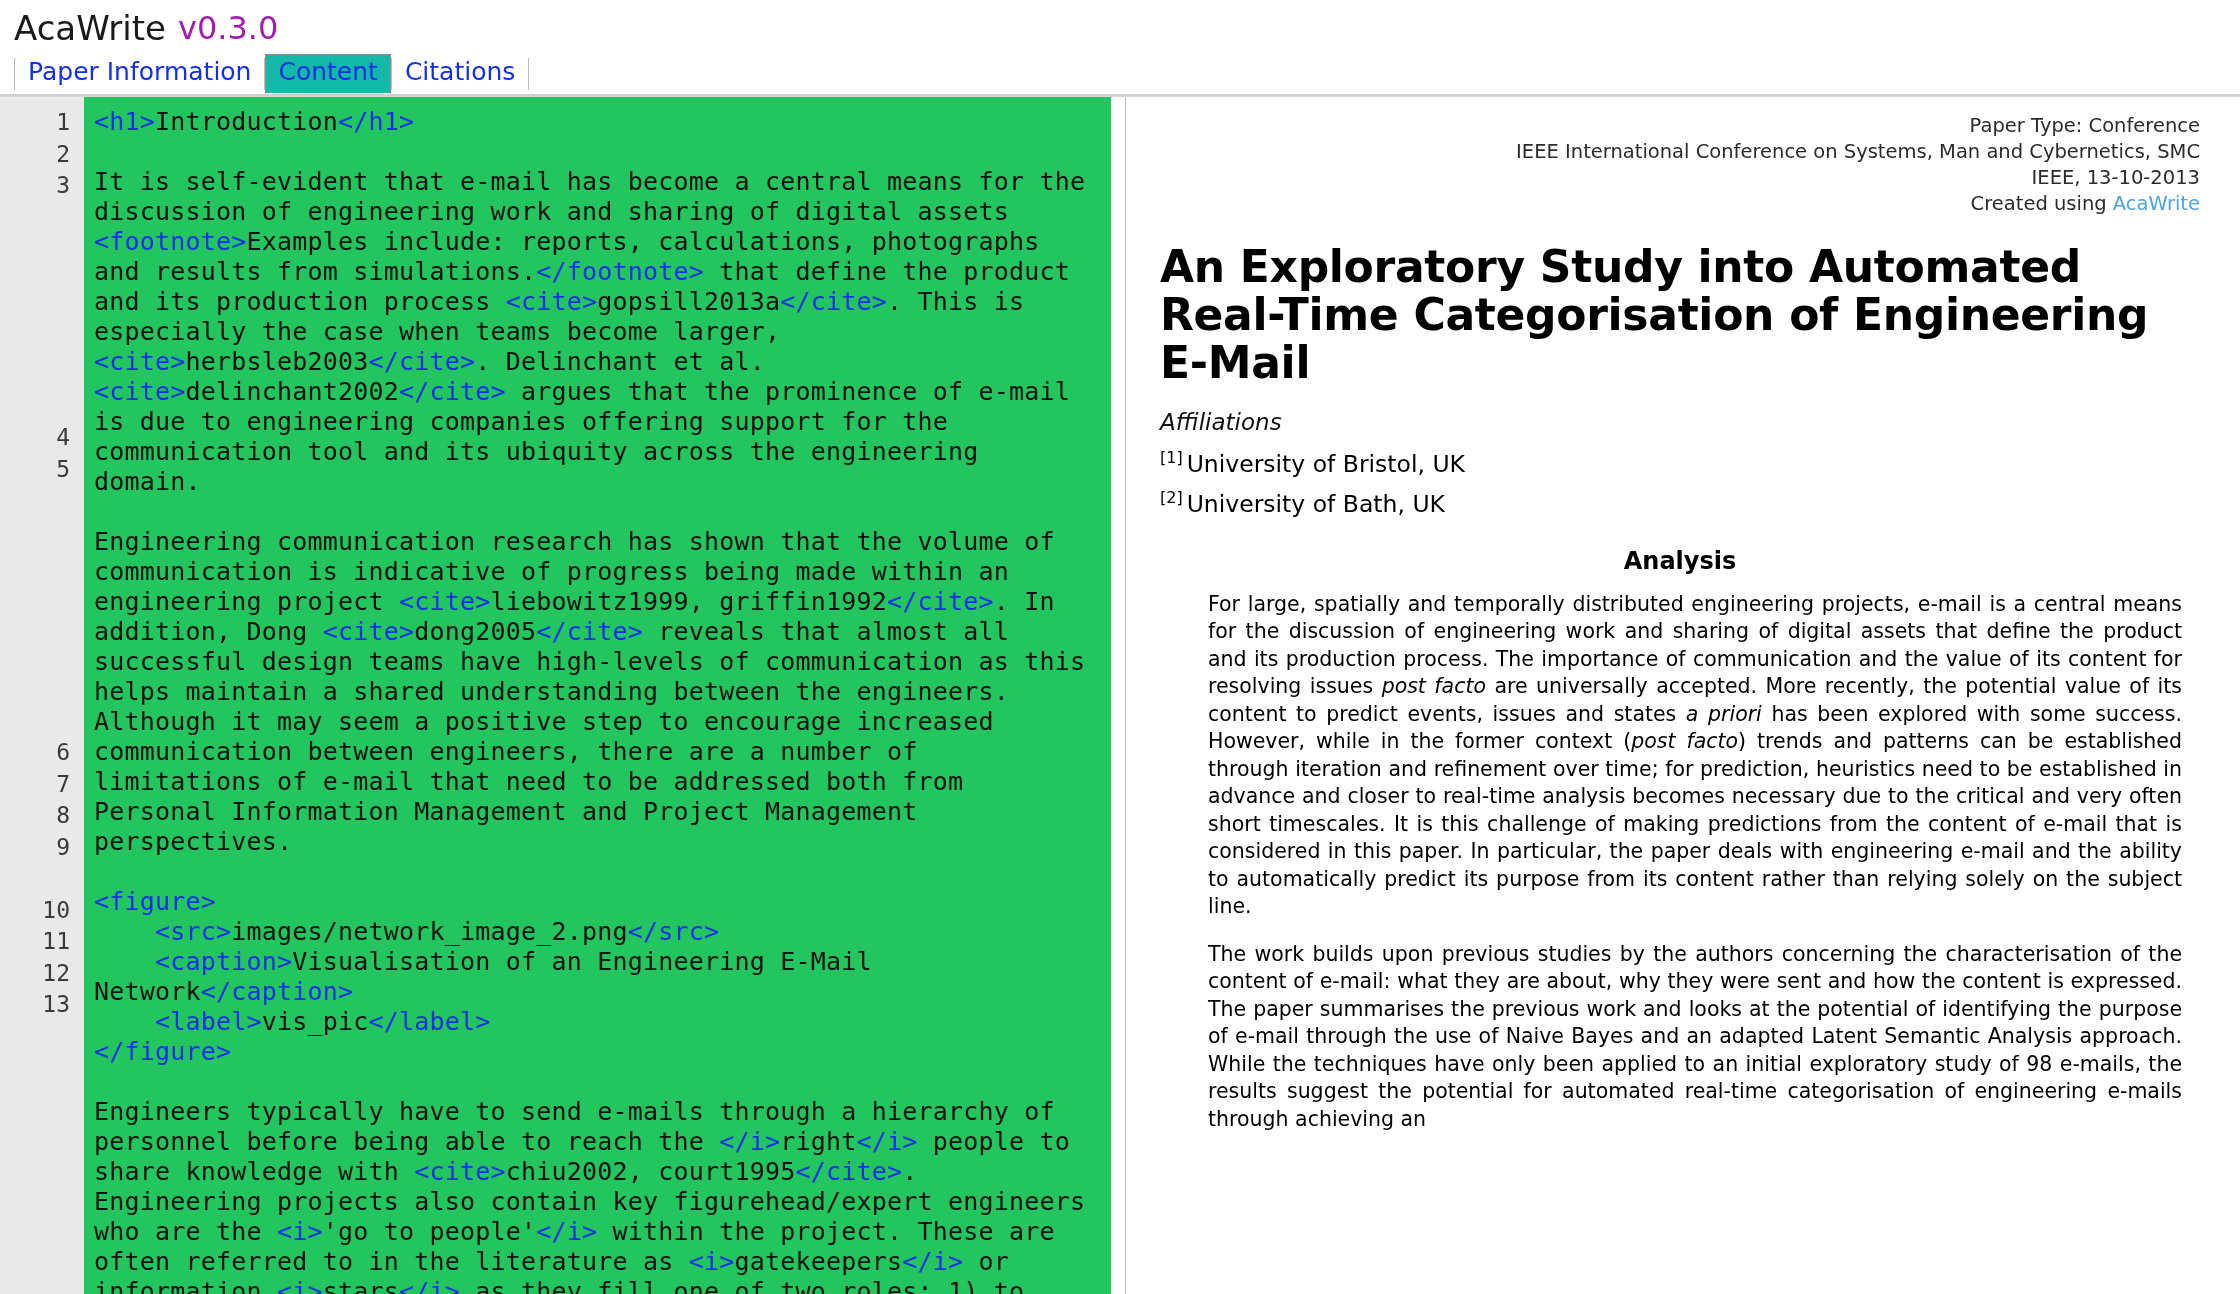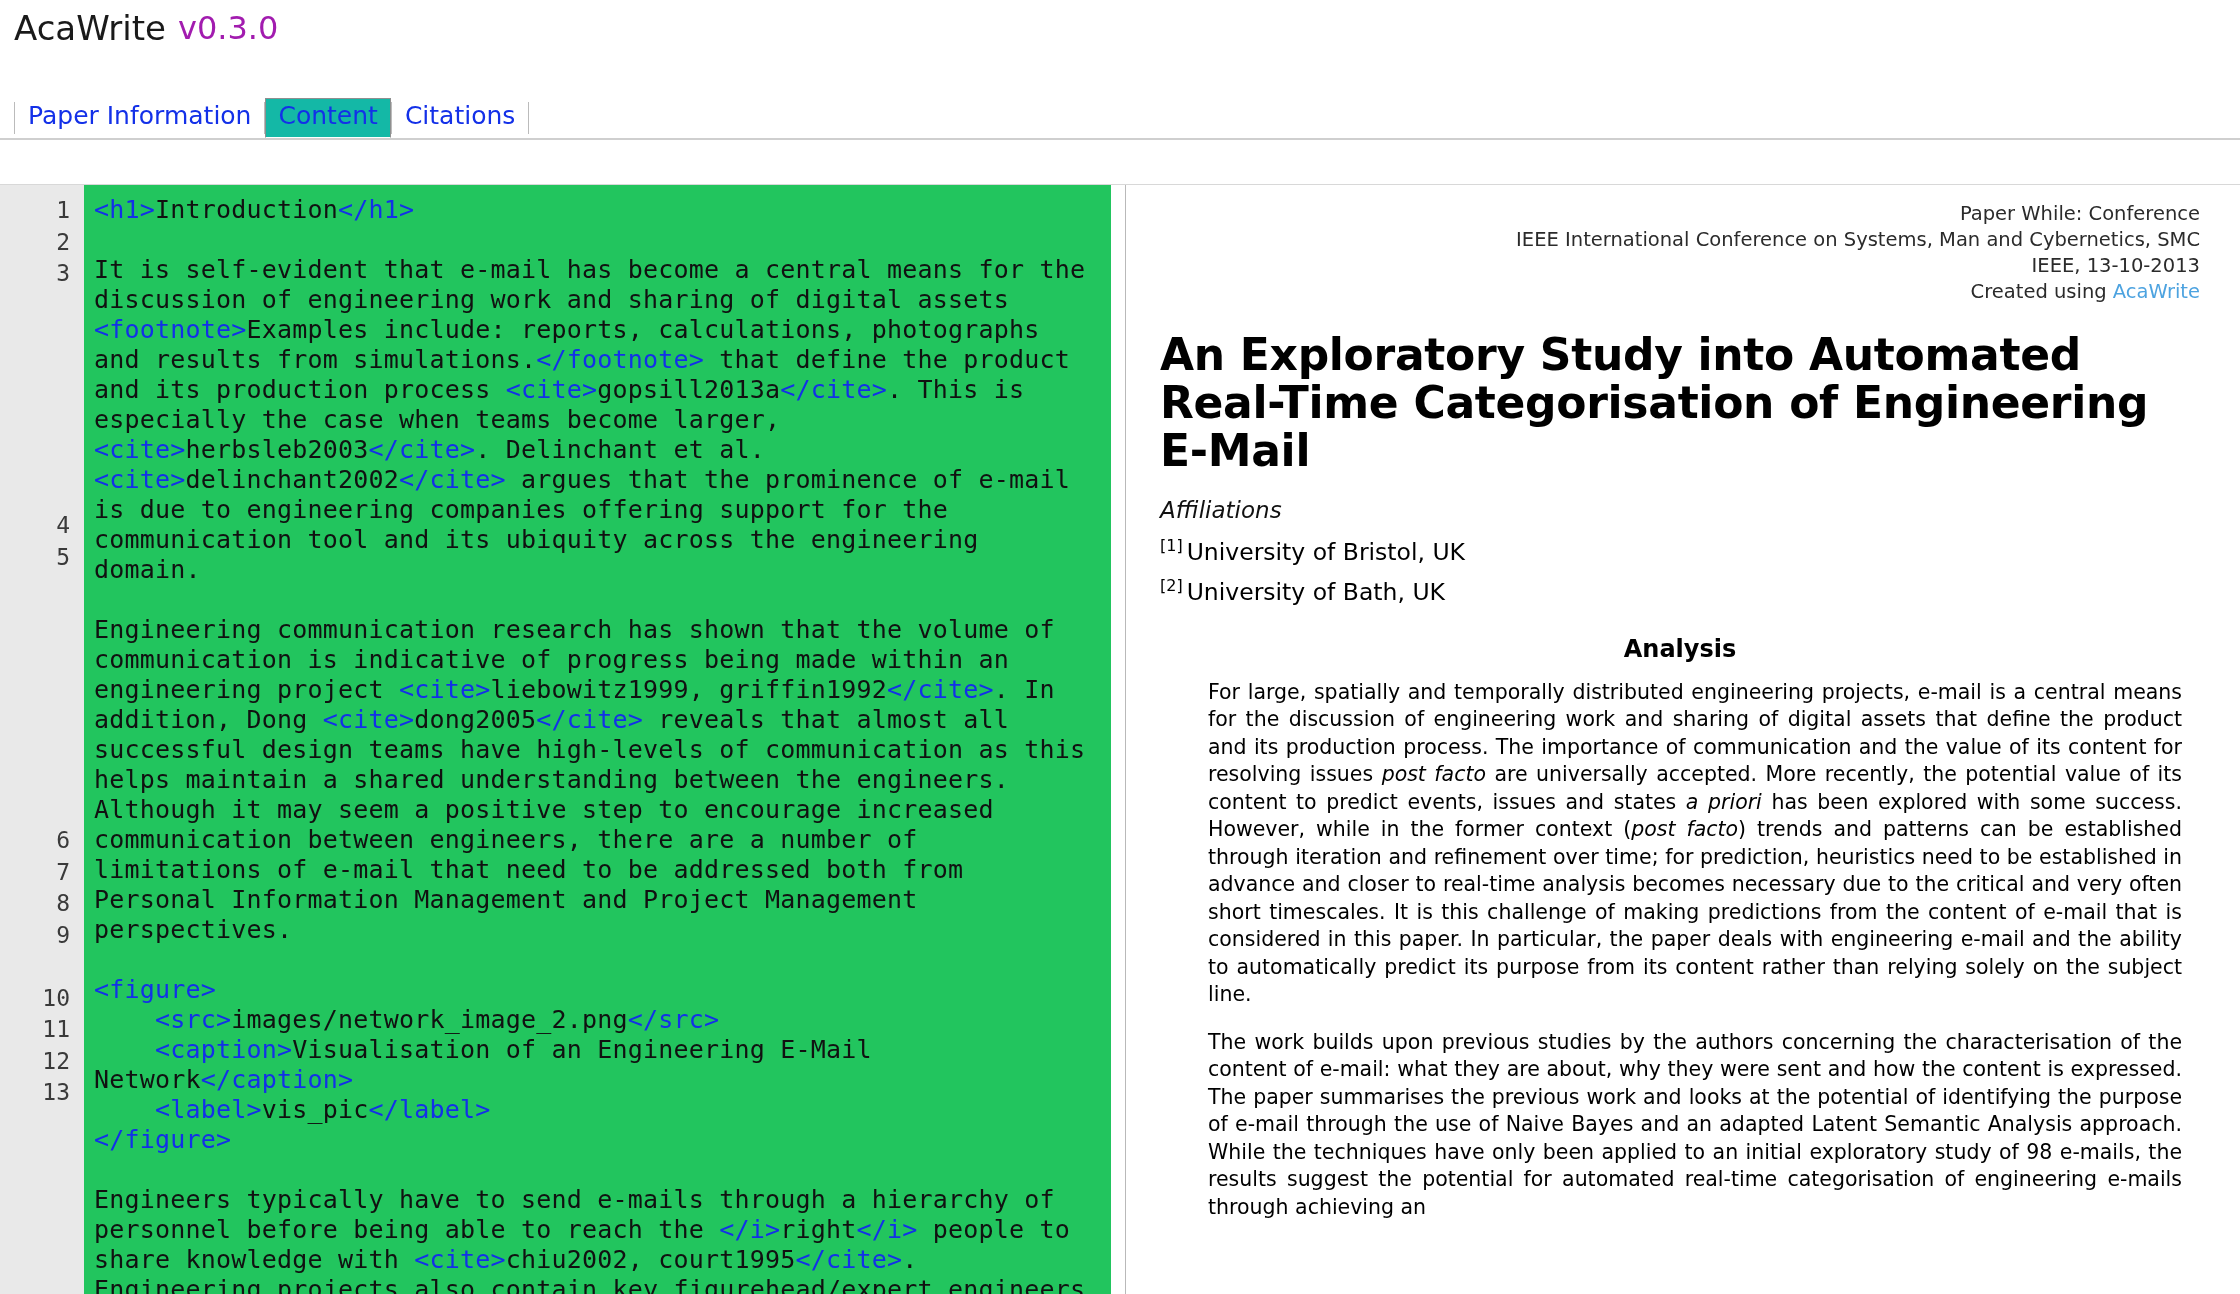--- a/index.html
+++ b/index.html
@@ -8,21 +8,20 @@
     width: 2240px; height: 1294px;
     background: #ffffff;
     font-family: "DejaVu Sans", sans-serif;
     overflow: hidden;
   }
   #app {
     width: 2240px; height: 1294px;
     position: relative;
     display: flex;
     flex-direction: column;
-    gap: 44px;
   }
 
   
   .titlebar {
     height: 52px;
     display: flex;
     align-items: center;
     padding: 4px 0 0 14px;
     background: #ffffff;
   }
@@ -245,21 +244,21 @@
     <span class="tag">&lt;label&gt;</span>vis_pic<span class="tag">&lt;/label&gt;</span>
 <span class="tag">&lt;/figure&gt;</span>
 &nbsp;
 Engineers typically have to send e-mails through a hierarchy of personnel before being able to reach the <span class="tag">&lt;/i&gt;</span>right<span class="tag">&lt;/i&gt;</span> people to share knowledge with <span class="tag">&lt;cite&gt;</span>chiu2002, court1995<span class="tag">&lt;/cite&gt;</span>. Engineering projects also contain key figurehead/expert engineers who are the <span class="tag">&lt;i&gt;</span>'go to people'<span class="tag">&lt;/i&gt;</span> within the project. These are often referred to in the literature as <span class="tag">&lt;i&gt;</span>gatekeepers<span class="tag">&lt;/i&gt;</span> or information <span class="tag">&lt;i&gt;</span>stars<span class="tag">&lt;/i&gt;</span> as they fill one of two roles; 1) to know `who knows' and therefore</div>
       <div class="scroll-gap"></div>
     </div>
 
     <div class="preview">
 
       <div class="meta">
-        <div>Paper While: Conference</div>
+        <div>Paper Type: Conference</div>
         <div>IEEE International Conference on Systems, Man and Cybernetics, SMC</div>
         <div>IEEE, 13-10-2013</div>
         <div>
           <span>Created using </span><span class="link">AcaWrite</span>
         </div>
       </div>
 
       <div class="paper-title">An Exploratory Study into Automated Real-Time Categorisation of Engineering E-Mail</div>
 
       <div class="authblock">

